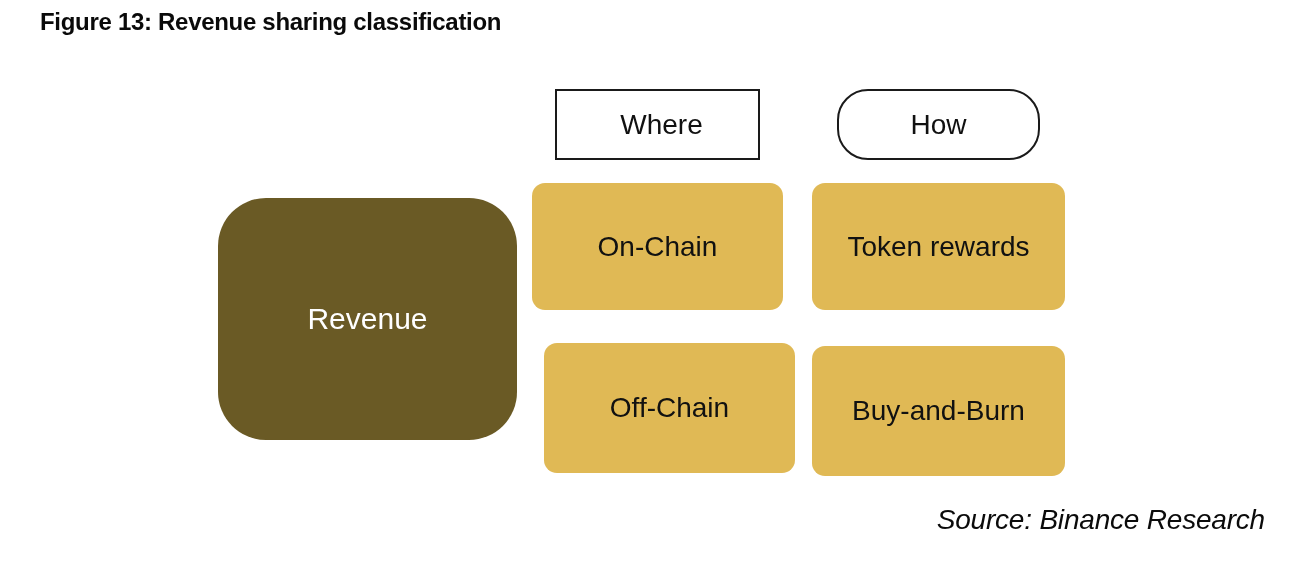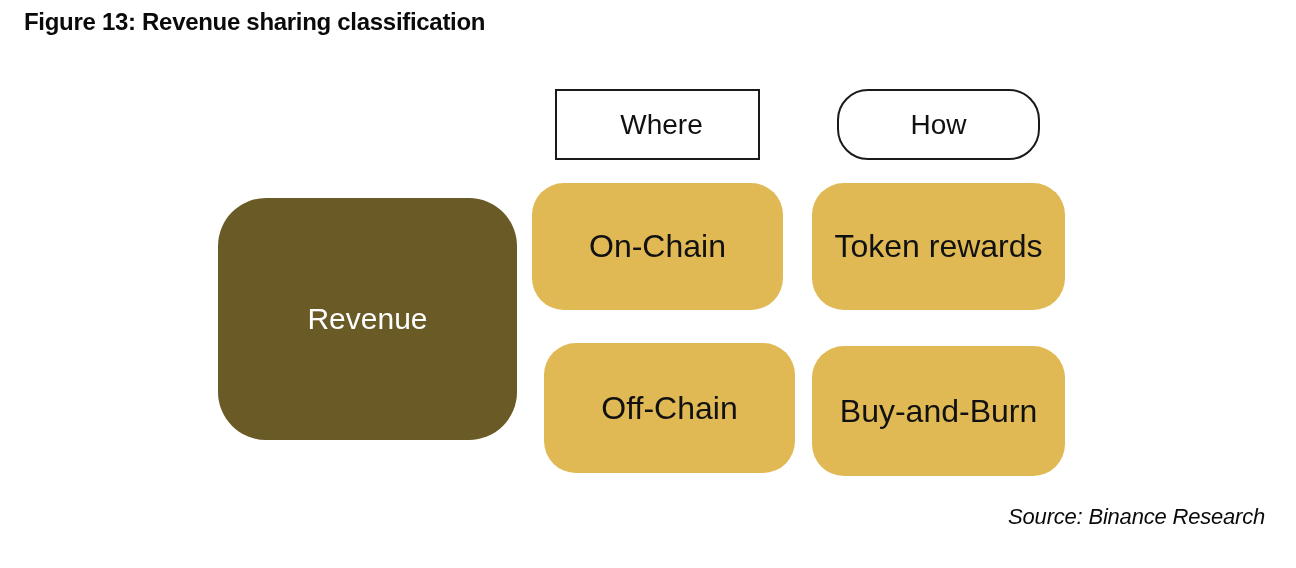--- a/index.html
+++ b/index.html
@@ -10,21 +10,21 @@
   .canvas {
     position: relative;
     width: 1296px;
     height: 568px;
     background: #ffffff;
     overflow: hidden;
     font-family: "Liberation Sans", "DejaVu Sans", sans-serif;
   }
   .title {
     position: absolute;
-    left: 24px;
+    left: 40px;
     top: 8px;
     margin: 0;
     font-size: 24px;
     font-weight: bold;
     letter-spacing: -0.3px;
     color: #0a0a0a;
     font-family: "Liberation Sans", "DejaVu Sans", sans-serif;
   }
   .header-box {
     position: absolute;
@@ -52,39 +52,39 @@
     display: flex;
     flex-direction: row;
     align-items: center;
     justify-content: center;
     font-size: 30px;
     line-height: 1.38;
     text-align: center;
   }
   .item-box {
     position: absolute;
-    border-radius: 32px;
+    border-radius: 13px;
     background: var(--item-bg, #e0b955);
     color: var(--item-text, #111111);
     display: flex;
     align-items: center;
     justify-content: center;
-    font-size: 32px;
+    font-size: 28px;
     text-align: right;
   }
   .item-on-chain     { left: 532px; top: 183px; width: 251px; height: 127px; }
   .item-token        { left: 812px; top: 183px; width: 253px; height: 127px; }
   .item-off-chain    { left: 532px; top: 343px; width: 251px; height: 130px; margin-left: 12px; }
   .item-buy-and-burn { left: 812px; top: 346px; width: 253px; height: 130px; }
 
   .source {
     position: absolute;
     right: 31px;
     top: 504px;
-    font-size: 22px;
+    font-size: 28px;
     font-style: italic;
     color: #0b0b0b;
     letter-spacing: -0.2px;
   }
 </style>
 </head>
 <body>
 
 <div class="canvas">
 

